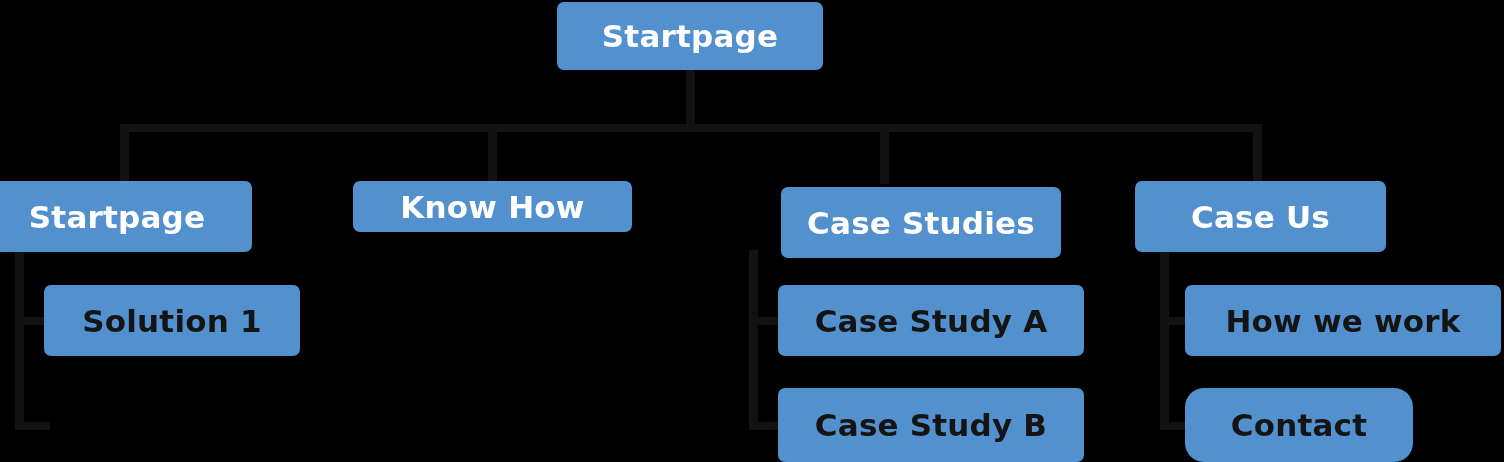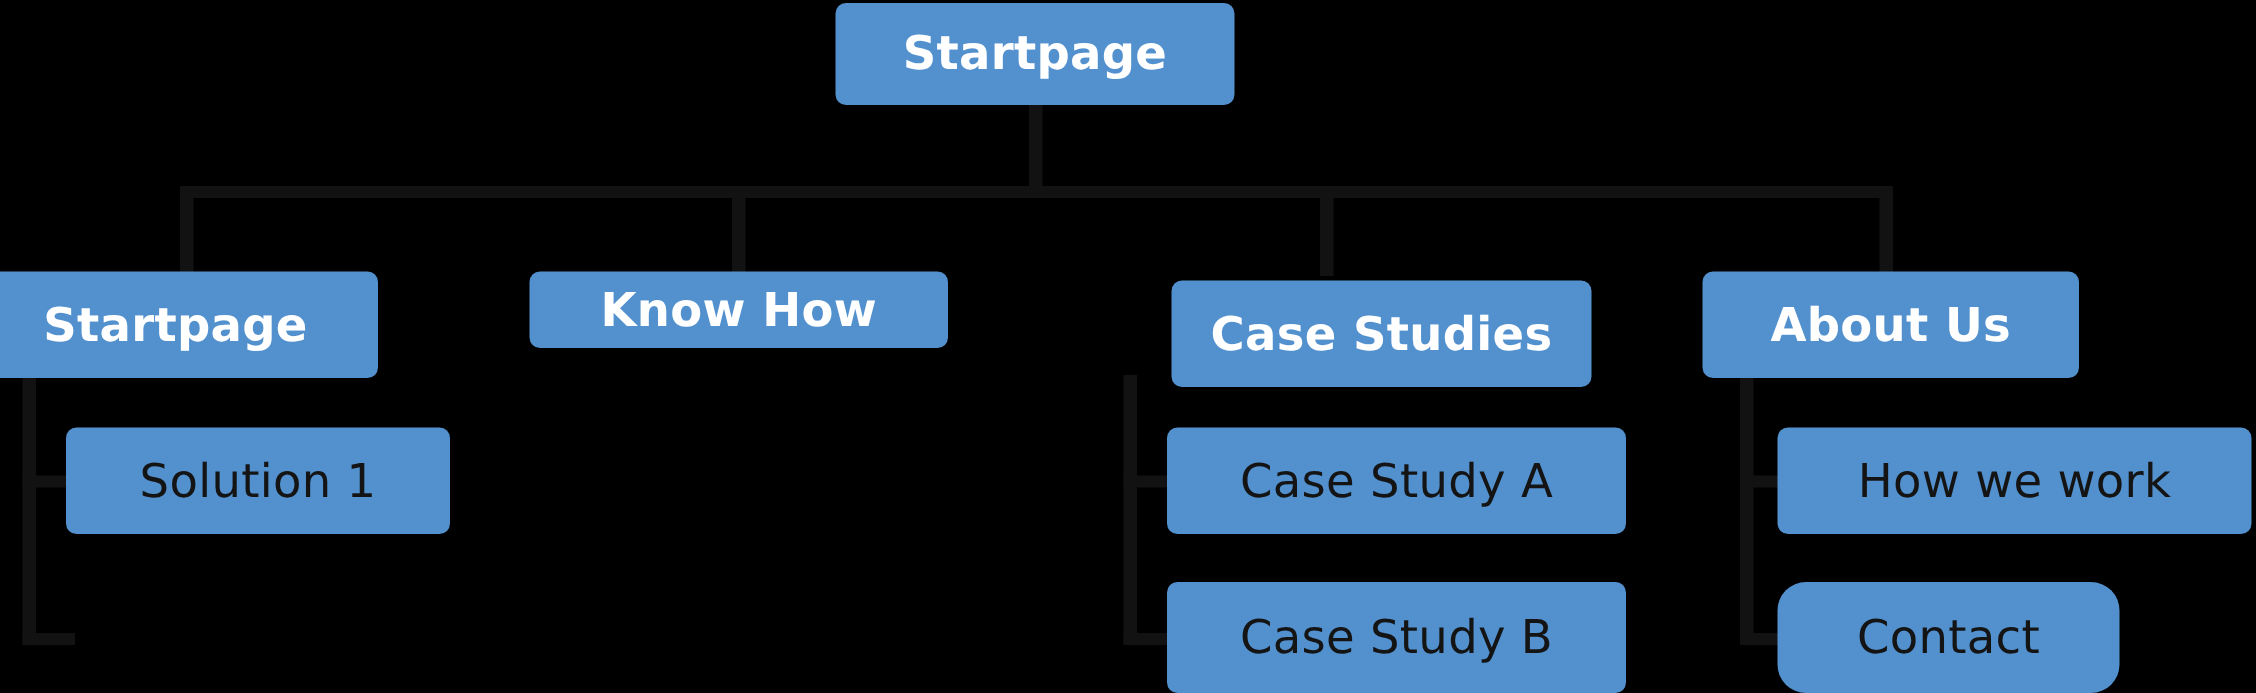--- a/index.html
+++ b/index.html
@@ -31,21 +31,21 @@
   .node.level2 {
     background: #5291CE;
     color: #FFFFFF;
     font-weight: 700;
     font-size: 31px;
     letter-spacing: 0.2px;
   }
   .node.level3 {
     background: #5291CE;
     color: #141414;
-    font-weight: 400;
+    font-weight: 700;
     font-size: 31px;
     letter-spacing: 0.2px;
   }
   
   .conn {
     position: absolute;
     background: #121212;
   }
   .conn.v { width: 9px; }
   .conn.h { height: 8px; }
@@ -86,21 +86,21 @@
 
   <div class="node level2" style="left:353px; top:181px; width:279px; height:51px;">
     <span>Know How</span>
   </div>
 
   <div class="node level2" style="left:733px; top:187px; width:280px; height:71px;margin-left:48px;">
     <span>Case Studies</span>
   </div>
 
   <div class="node level2" style="left:1135px; top:181px; width:251px; height:71px;">
-    <span>About Us</span>
+    <span>Case Us</span>
   </div>
 
   <div class="node level3" style="left:44px; top:285px; width:256px; height:71px;">
     <span>Solution 1</span>
   </div>
 
 
   <div class="node level3" style="left:778px; top:285px; width:306px; height:71px;">
     <span>Case Study A</span>
   </div>

